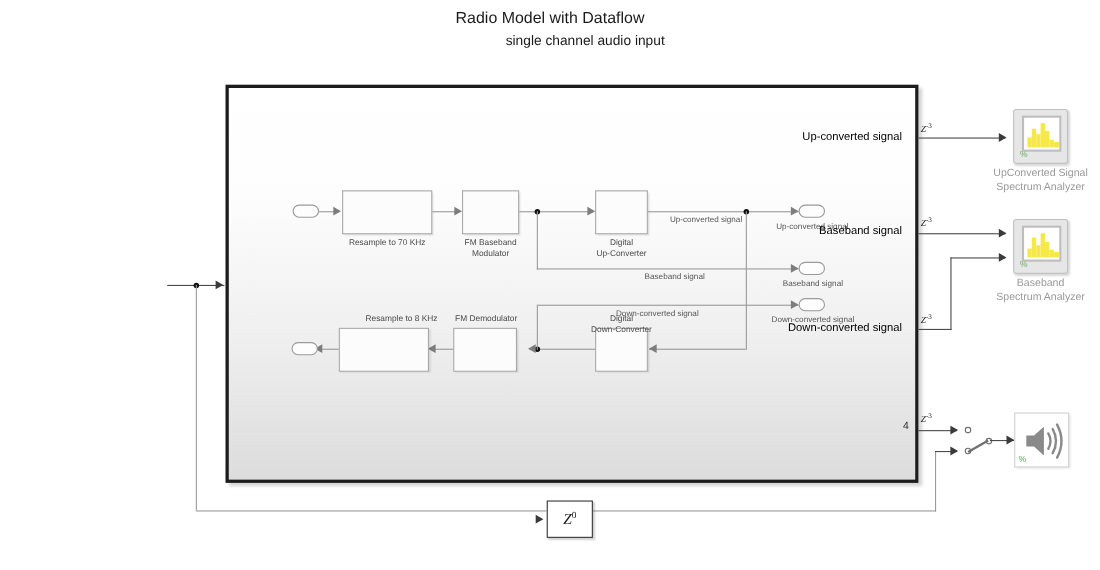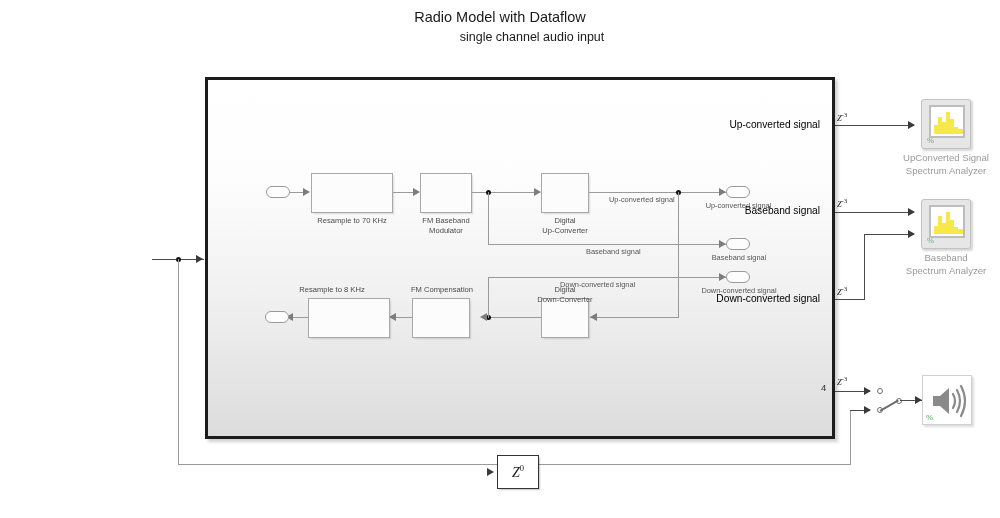--- a/index.html
+++ b/index.html
@@ -158,27 +158,27 @@
   <div class="arrow grey left" style="left:480px;top:313px;"></div>
 
   <div class="wire wv" style="left:488px;top:278px;height:40px;"></div>
   <div class="wire wh" style="left:488px;top:277px;width:238px;"></div>
   <div class="signame" style="left:560px;top:280px;">Down-converted signal</div>
   <div class="arrow grey" style="left:719px;top:273px;"></div>
   <div class="port" style="left:726px;top:271px;"></div>
   <div class="portcap" style="left:684px;top:286px;width:110px;">Down-converted signal</div>
 
   <div class="blk" style="left:412px;top:298px;width:58px;height:40px;"></div>
-  <div class="blklabel" style="left:405px;top:285px;width:74px;">FM Compensation</div>
+  <div class="blklabel" style="left:405px;top:285px;width:74px;">FM Demodulator</div>
 
   <div class="wire wh" style="left:393px;top:317px;width:19px;"></div>
   <div class="arrow grey left" style="left:389px;top:313px;"></div>
 
   <div class="blk" style="left:308px;top:298px;width:82px;height:40px;"></div>
-  <div class="blklabel" style="left:291px;top:285px;width:82px;">Resample to 8 KHz</div>
+  <div class="blklabel" style="left:324px;top:285px;width:82px;">Resample to 8 KHz</div>
 
   <div class="wire wh" style="left:290px;top:317px;width:18px;"></div>
   <div class="arrow grey left" style="left:286px;top:313px;"></div>
   <div class="port" style="left:265px;top:311px;"></div>
 
   <div class="extlabel" style="left:620px;top:119px;width:200px;">Up-converted signal</div>
   <div class="zlabel" style="left:837px;top:111px;">
     <span>Z</span><sup>-3</sup>
   </div>
   <div class="wire wh dark" style="left:835px;top:125px;width:79px;"></div>

